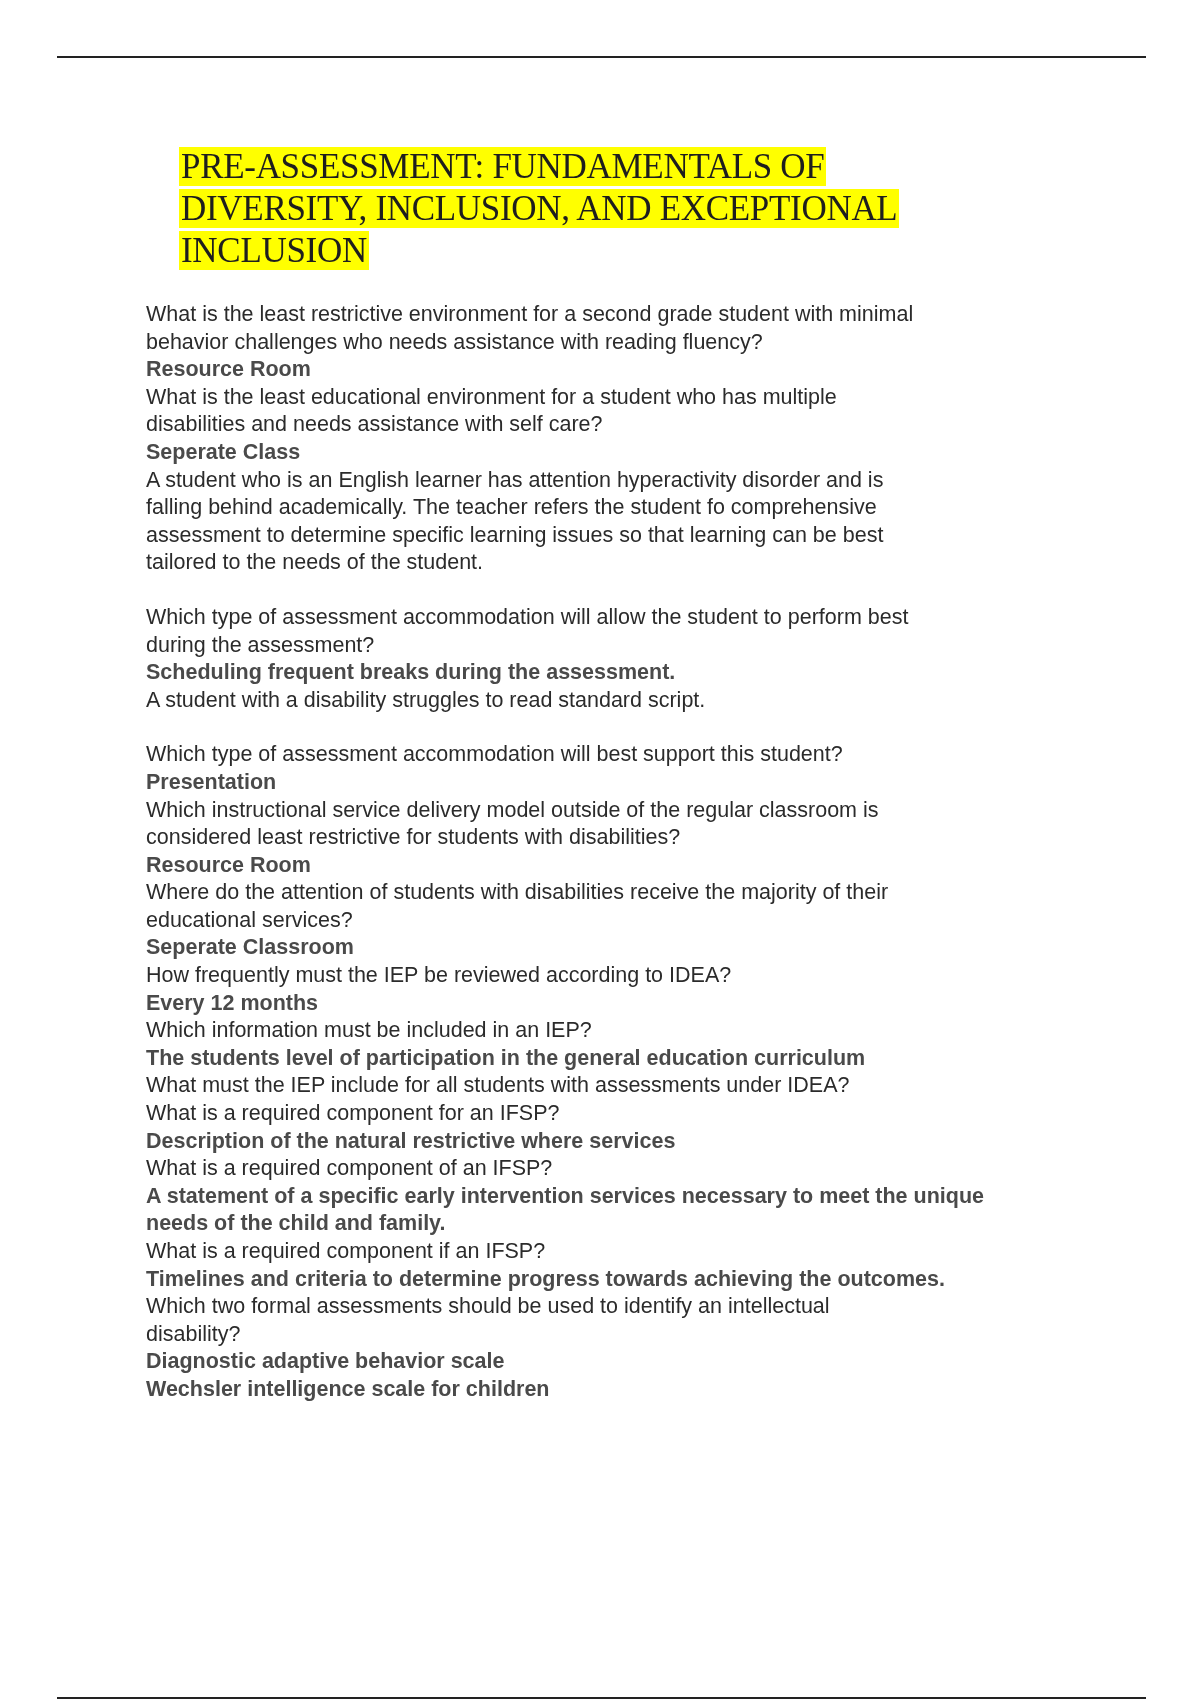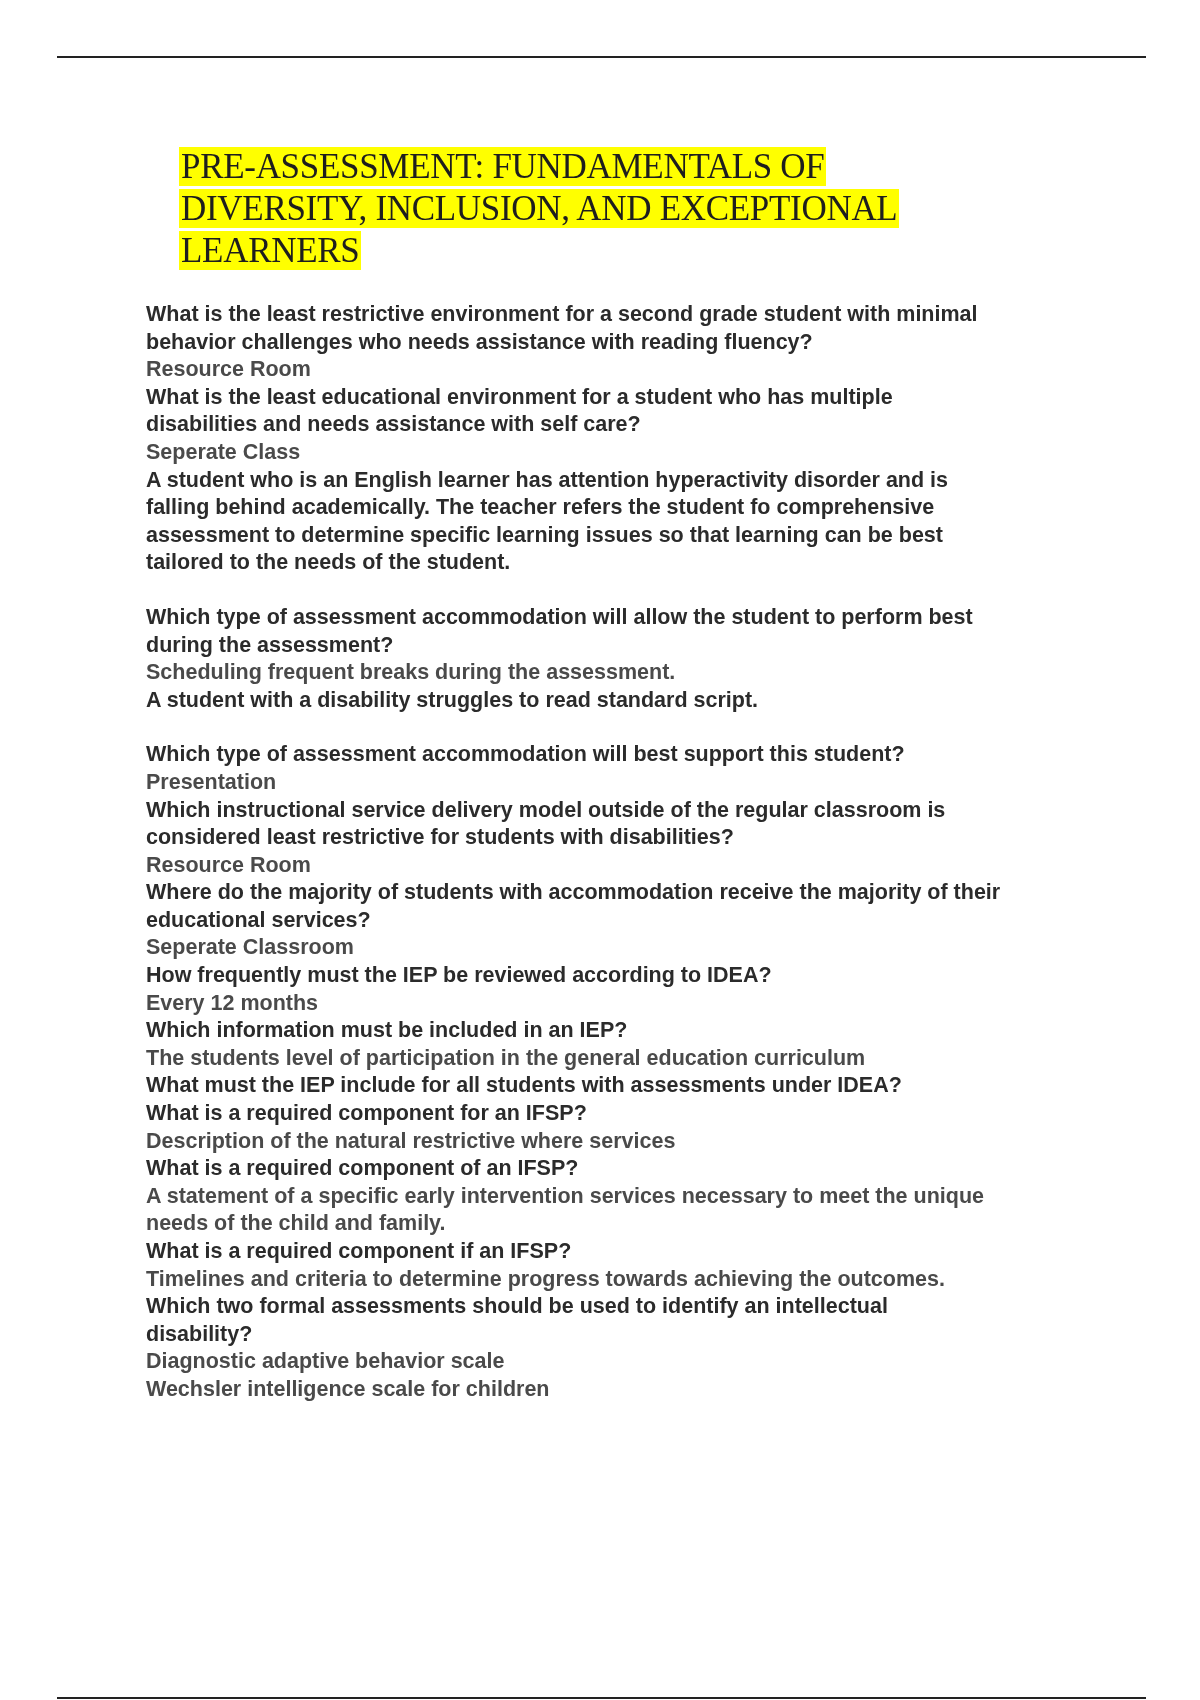--- a/index.html
+++ b/index.html
@@ -13,33 +13,33 @@
     font-weight:normal; font-size:35px; line-height:42px; color:#1e1e1e;
     letter-spacing:-0.3px;
     margin-left:34px;
   }
   .title span.hl { background:#ffff00; padding:0 2px; box-decoration-break:clone; -webkit-box-decoration-break:clone; }
   .content {
     position:absolute; left:146px; top:301px; width:960px;
     font-family:"Liberation Sans", "DejaVu Sans", sans-serif;
     font-size:21.5px; line-height:27.6px;
   }
-  .q { font-weight:bold; color:#2b2b2b; white-space:pre-line; }
+  .q { font-weight:normal; color:#2b2b2b; white-space:pre-line; }
   .a { font-weight:bold; color:#4a4a4a; white-space:pre-line; }
   .gap { height:27px; }
 </style>
 </head>
 <body>
 
 <div class="rule top"></div>
 
 <div class="title">
   <span class="hl">PRE-ASSESSMENT: FUNDAMENTALS OF</span><br>
   <span class="hl">DIVERSITY, INCLUSION, AND EXCEPTIONAL</span><br>
-  <span class="hl">LEARNERS</span>
+  <span class="hl">INCLUSION</span>
 </div>
 
 <div class="content">
   <div class="q">What is the least restrictive environment for a second grade student with minimal
 behavior challenges who needs assistance with reading fluency?</div>
   <div class="a">Resource Room</div>
   <div class="q">What is the least educational environment for a student who has multiple
 disabilities and needs assistance with self care?</div>
   <div class="a">Seperate Class</div>
   <div class="q">A student who is an English learner has attention hyperactivity disorder and is
@@ -50,21 +50,21 @@
   <div class="q">Which type of assessment accommodation will allow the student to perform best
 during the assessment?</div>
   <div class="a">Scheduling frequent breaks during the assessment.</div>
   <div class="q">A student with a disability struggles to read standard script.</div>
   <div class="gap"></div>
   <div class="q">Which type of assessment accommodation will best support this student?</div>
   <div class="a">Presentation</div>
   <div class="q">Which instructional service delivery model outside of the regular classroom is
 considered least restrictive for students with disabilities?</div>
   <div class="a">Resource Room</div>
-  <div class="q">Where do the majority of students with accommodation receive the majority of their
+  <div class="q">Where do the attention of students with disabilities receive the majority of their
 educational services?</div>
   <div class="a">Seperate Classroom</div>
   <div class="q">How frequently must the IEP be reviewed according to IDEA?</div>
   <div class="a">Every 12 months</div>
   <div class="q">Which information must be included in an IEP?</div>
   <div class="a">The students level of participation in the general education curriculum</div>
   <div class="q">What must the IEP include for all students with assessments under IDEA?</div>
   <div class="q">What is a required component for an IFSP?</div>
   <div class="a">Description of the natural restrictive where services</div>
   <div class="q">What is a required component of an IFSP?</div>

